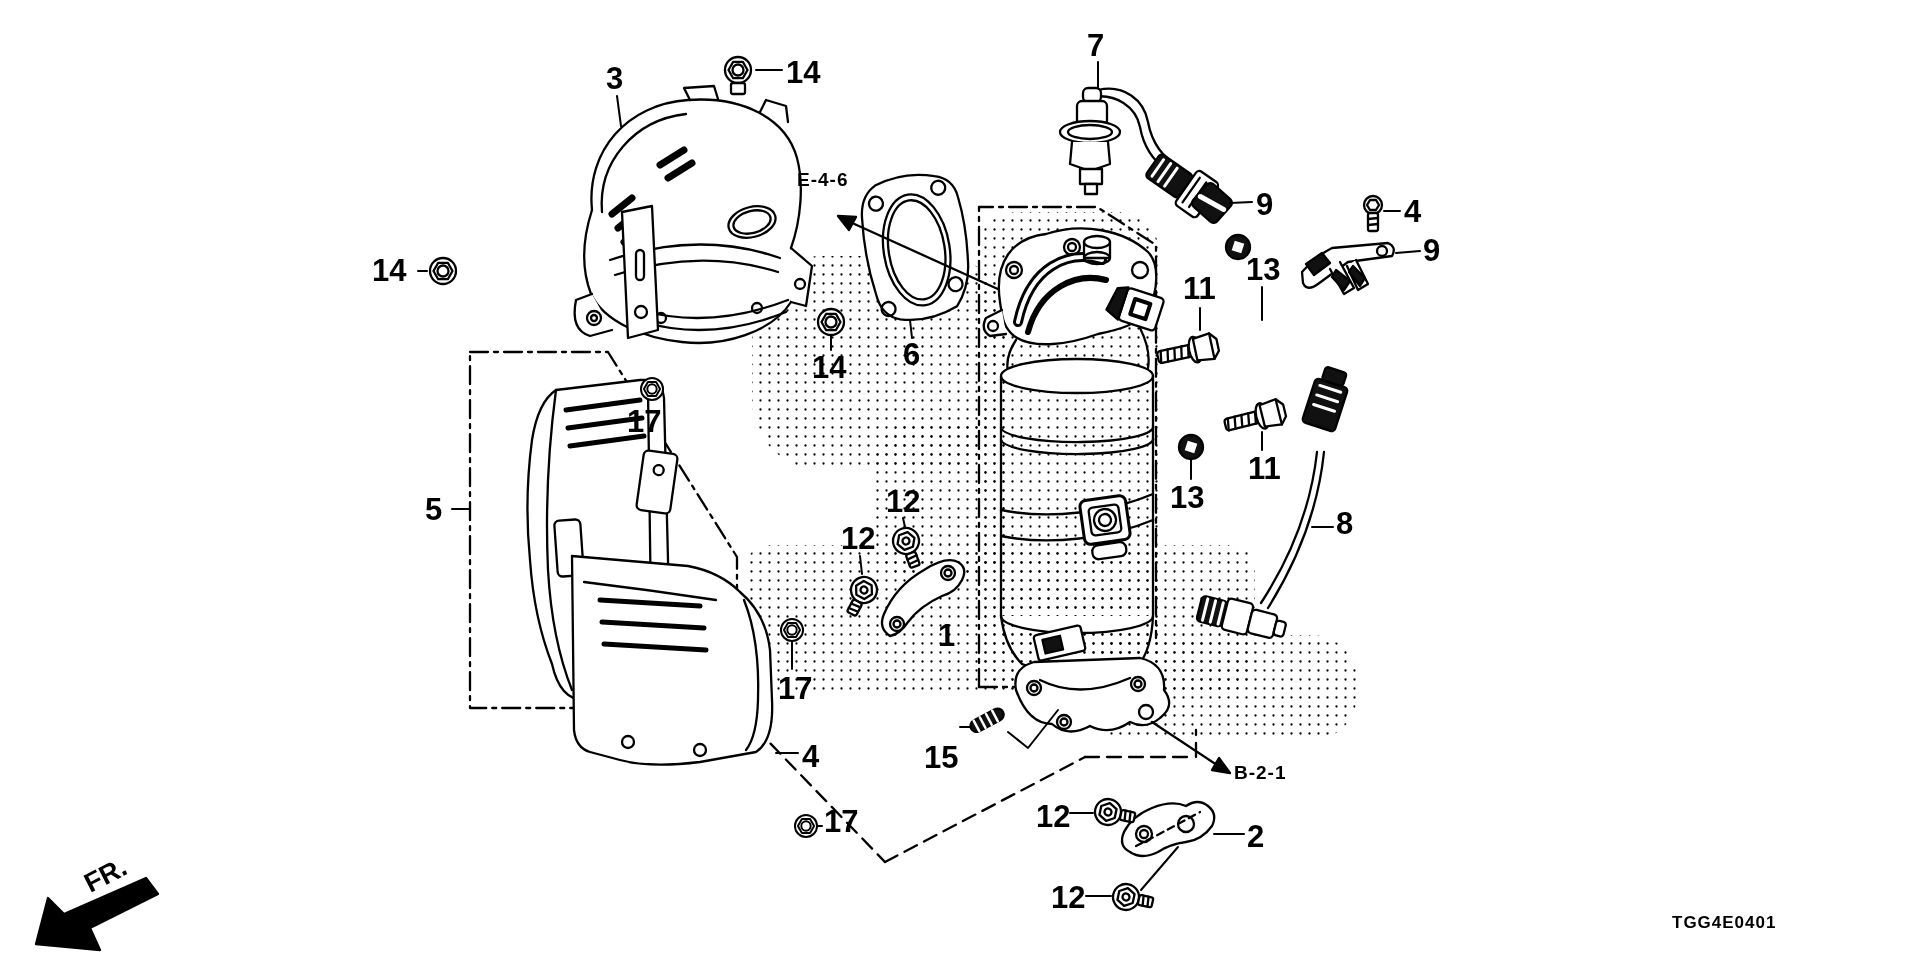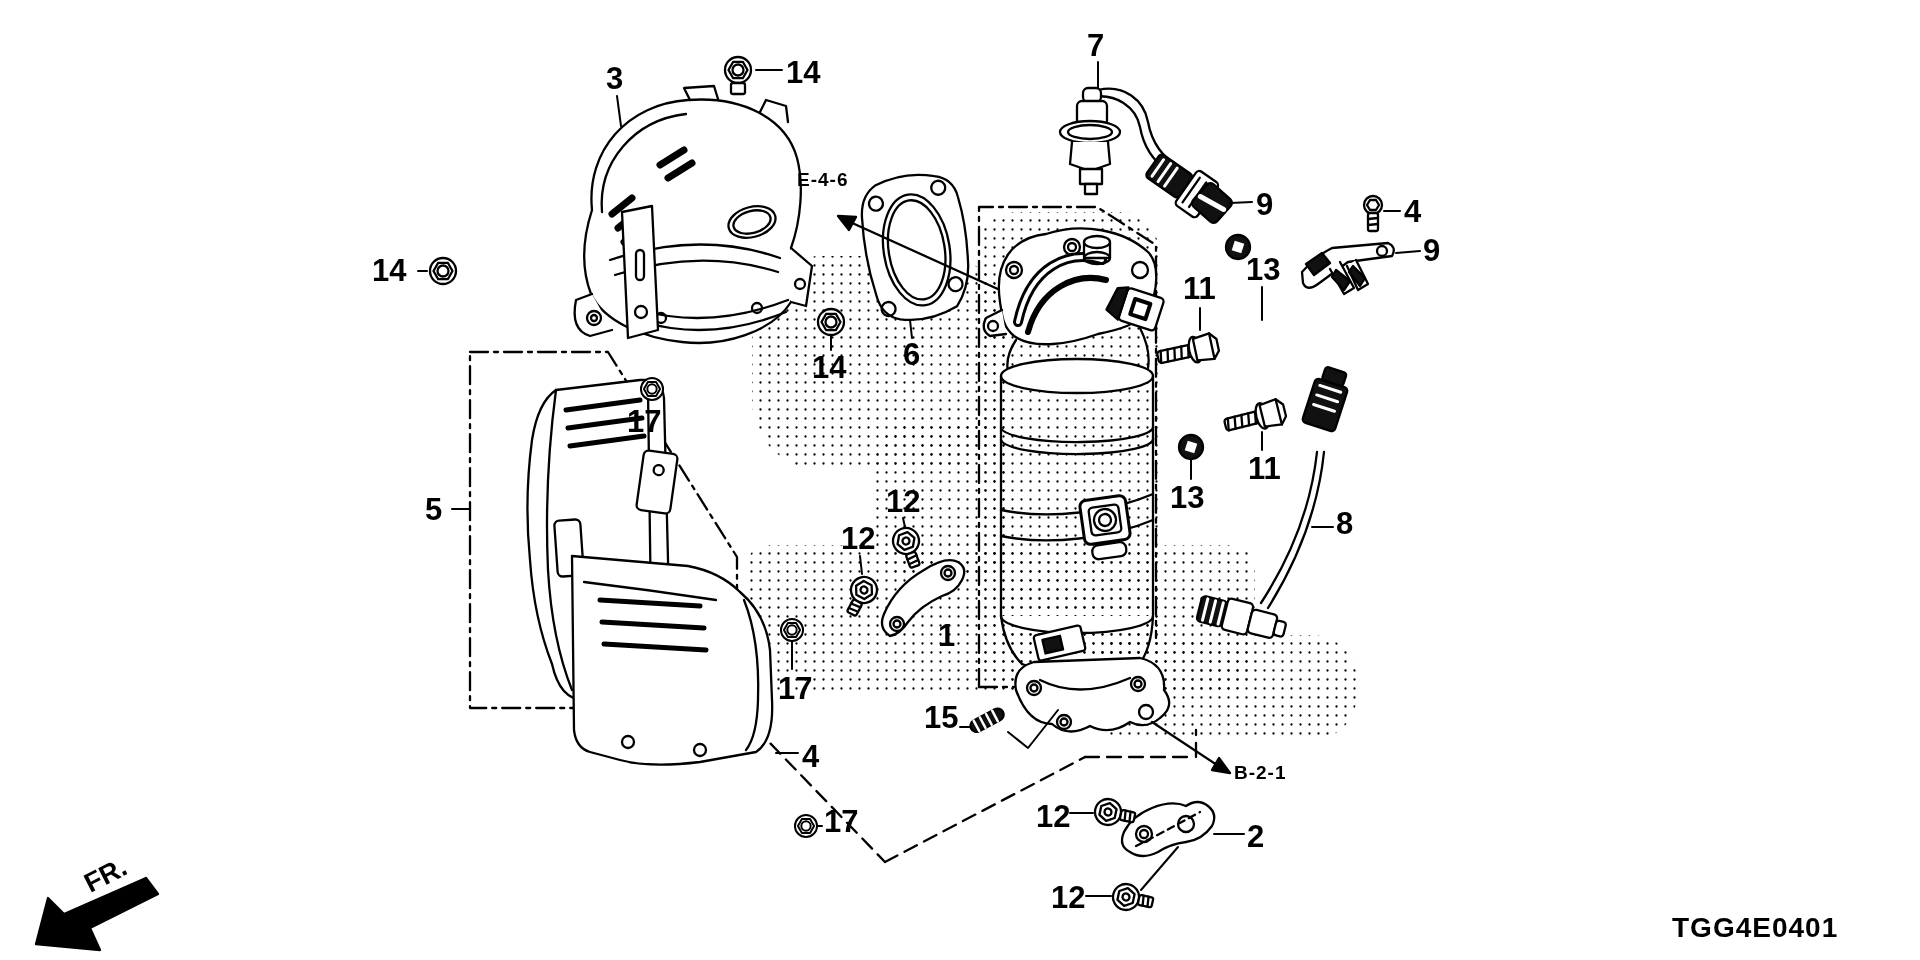--- a/index.html
+++ b/index.html
@@ -3,21 +3,21 @@
 <meta charset="utf-8">
 <style>
   html,body{margin:0;padding:0;background:#fff;}
   body{width:1920px;height:960px;position:relative;overflow:hidden;
        font-family:"Liberation Sans",sans-serif;color:#000;}
   .stage{position:absolute;left:0;top:0;width:1920px;height:960px;}
   svg.art{position:absolute;left:0;top:0;}
   .lbl{position:absolute;font-weight:bold;font-size:31px;line-height:1;
        white-space:nowrap;color:#000;z-index:5;}
   .ref{font-size:19px;letter-spacing:1px;}
-  .code{font-size:28px;letter-spacing:1px;}
+  .code{font-size:17px;letter-spacing:1px;}
   .fr{font-size:27px;transform:rotate(-27deg);}
 </style>
 </head>
 <body>
 
 <div class="stage">
 
 <svg class="art" width="1920" height="960" viewBox="0 0 1920 960" fill="none" stroke="#000" stroke-width="2.3" stroke-linecap="round" stroke-linejoin="round">
 
   <defs>
@@ -368,21 +368,21 @@
 <div class="lbl" style="left:1248px;top:453px">11</div>
 <div class="lbl" style="left:1336px;top:508px">8</div>
 <div class="lbl" style="left:886px;top:486px">12</div>
 <div class="lbl" style="left:841px;top:523px">12</div>
 <div class="lbl" style="left:938px;top:620px">1</div>
 <div class="lbl" style="left:425px;top:494px">5</div>
 <div class="lbl" style="left:627px;top:406px">17</div>
 <div class="lbl" style="left:778px;top:673px">17</div>
 <div class="lbl" style="left:824px;top:806px">17</div>
 <div class="lbl" style="left:802px;top:741px">4</div>
-<div class="lbl" style="left:924px;top:702px">15</div>
+<div class="lbl" style="left:924px;top:742px">15</div>
 <div class="lbl ref" style="left:1234px;top:763px">B-2-1</div>
 <div class="lbl" style="left:1036px;top:801px">12</div>
 <div class="lbl" style="left:1051px;top:882px">12</div>
 <div class="lbl" style="left:1247px;top:821px">2</div>
 <div class="lbl fr" style="left:84px;top:862px">FR.</div>
 <div class="lbl code" style="left:1672px;top:914px">TGG4E0401</div>
 
 </div>
 
 </body></html>

